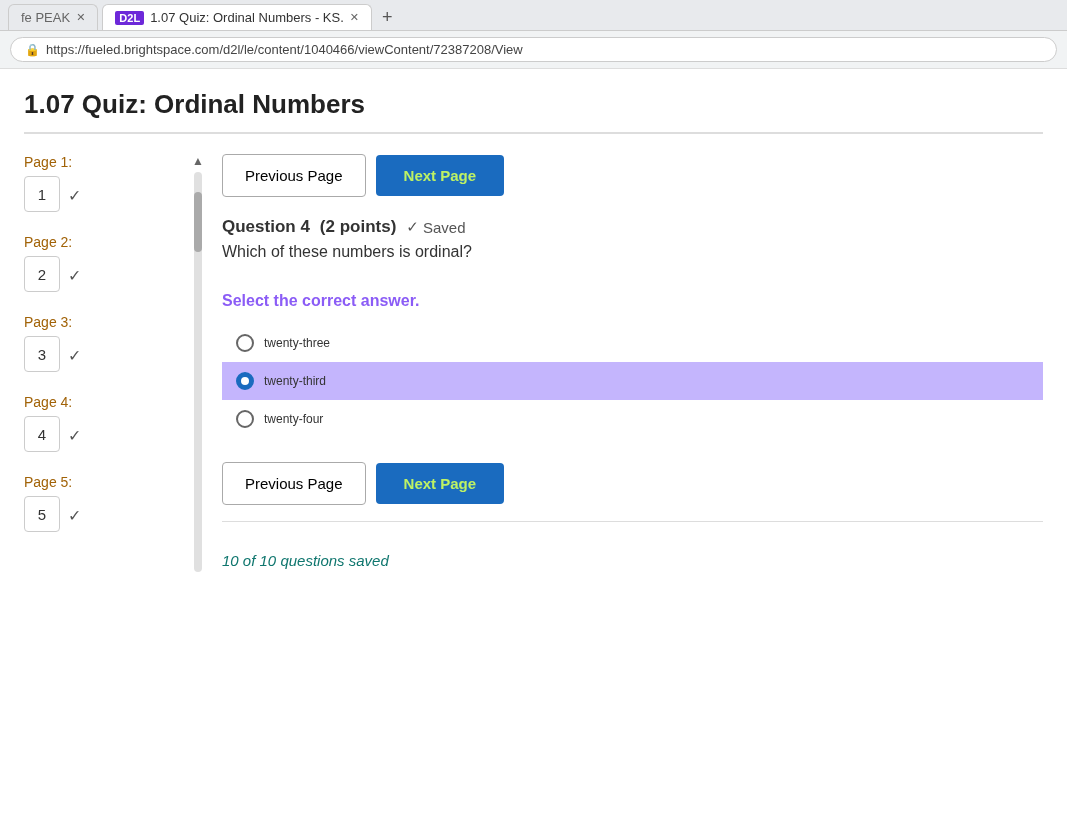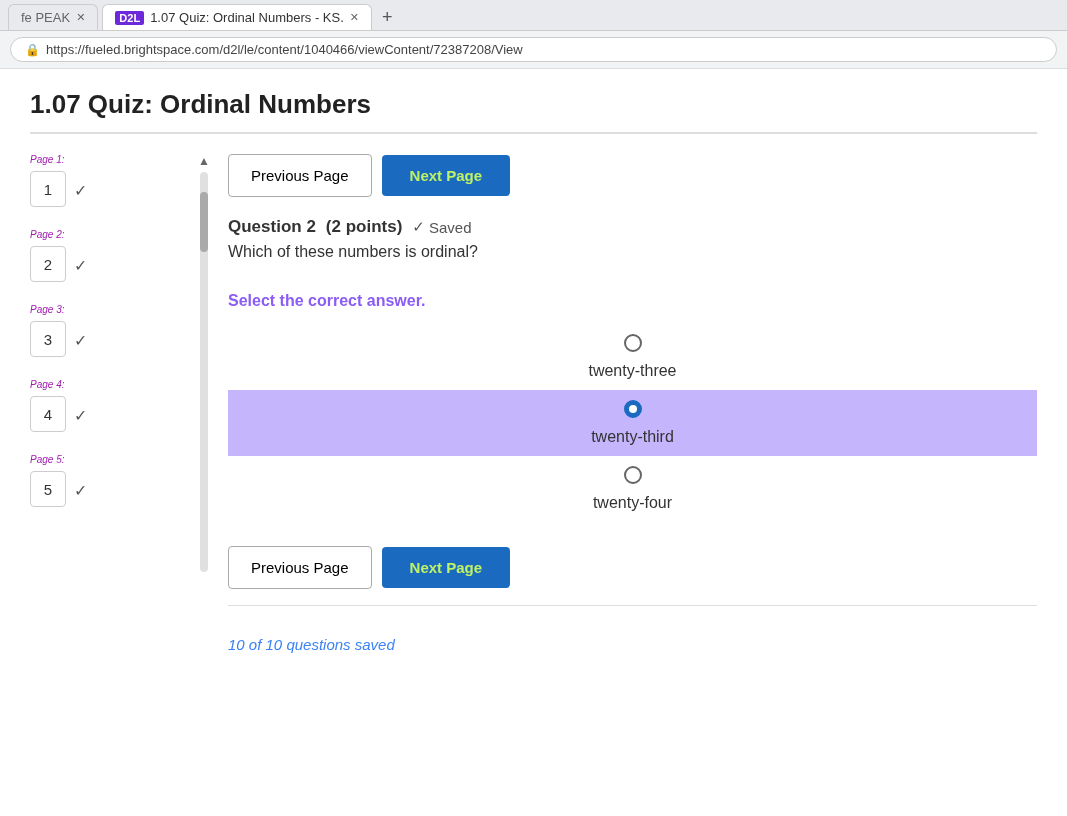--- a/index.html
+++ b/index.html
@@ -58,21 +58,21 @@
       color: #444;
       flex: 1;
       display: flex;
       align-items: center;
       gap: 6px;
     }
     .lock-icon { color: #555; font-size: 12px; }
 
     
     .page-wrap {
-      padding: 20px 30px;
+      padding: 20px 24px;
     }
     .page-title {
       font-size: 26px;
       font-weight: bold;
       color: #222;
       margin-bottom: 10px;
       border-bottom: 2px solid #ddd;
       padding-bottom: 12px;
     }
 
@@ -82,25 +82,24 @@
       margin-top: 20px;
     }
 
     
     .sidebar {
       width: 160px;
       flex-shrink: 0;
       padding-right: 10px;
     }
     .sidebar-page-label {
-      font-size: 10px;
-      color: #a21caf;
+      font-size: 14px;
+      color: #a16207;
       margin-bottom: 6px;
       font-weight: normal;
-      font-style: italic;
     }
     .sidebar-page-block {
       margin-bottom: 20px;
     }
     .sidebar-num-box {
       width: 36px;
       height: 36px;
       border: 1px solid #ccc;
       border-radius: 4px;
       display: flex;
@@ -208,24 +207,23 @@
     .answer-options {
       display: flex;
       flex-direction: column;
       gap: 0;
     }
     .answer-option {
       display: flex;
       align-items: center;
       gap: 10px;
       padding: 10px 14px;
-      font-size: 16px;
+      font-size: 12px;
       color: #333;
       cursor: pointer;
-      flex-direction: column;
     }
     .answer-option.selected {
       background: #c4b5fd;
     }
     .radio-circle {
       width: 18px;
       height: 18px;
       border-radius: 50%;
       border: 2px solid #666;
       display: flex;
@@ -264,21 +262,21 @@
       background: #fff;
       border: 1px solid #aaa;
       border-radius: 4px;
       padding: 10px 18px;
       font-size: 14px;
       color: #333;
       cursor: pointer;
     }
     .submit-status {
       font-size: 15px;
-      color: #3b82f6;
+      color: #0f766e;
       font-style: italic;
     }
 
     
     .separator {
       border: none;
       border-top: 1px solid #ddd;
       margin: 16px 0;
     }
 
@@ -374,21 +372,21 @@
     </div>
 
     <div class="content-area">
 
       <div class="nav-buttons">
         <button class="btn-prev">Previous Page</button>
         <button class="btn-next">Next Page</button>
       </div>
 
       <div class="question-header">
-        <span>Question 2</span>
+        <span>Question 4</span>
         <span>(2 points)</span>
         <span class="saved-badge">
           <span class="saved-check">✓</span>
           <span>Saved</span>
         </span>
       </div>
 
       <div class="question-text">Which of these numbers is ordinal?</div>
 
       <div class="select-label">Select the correct answer.</div>

